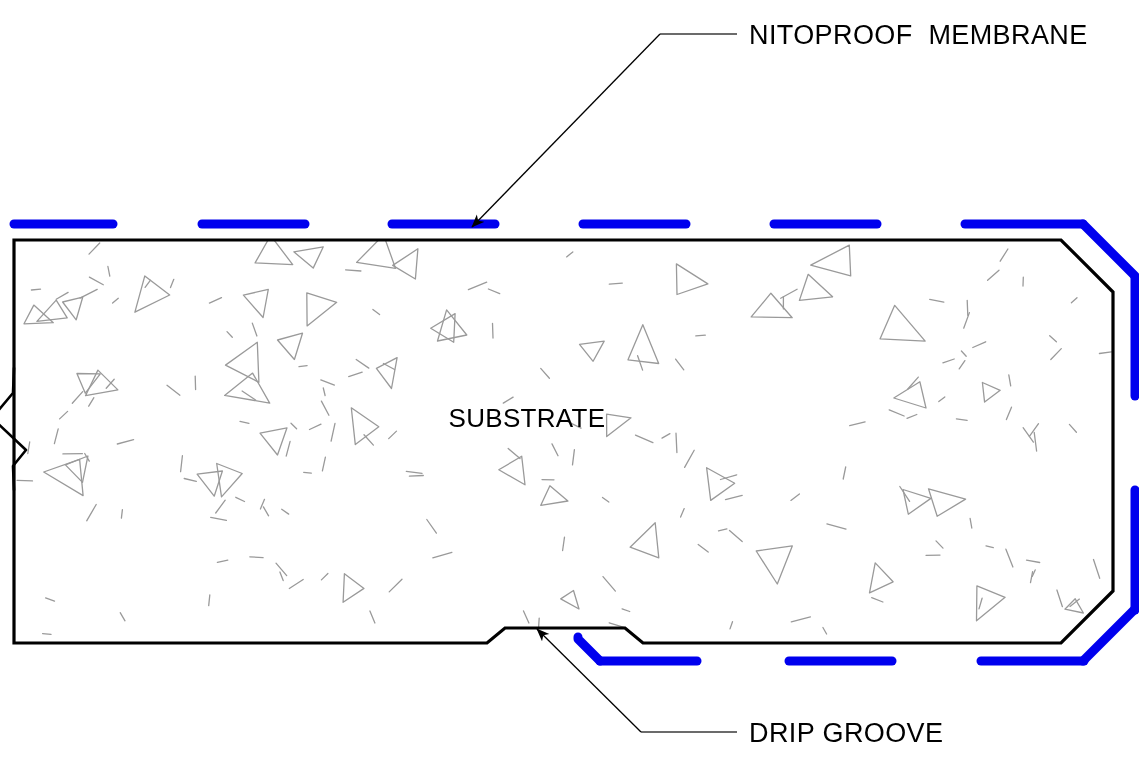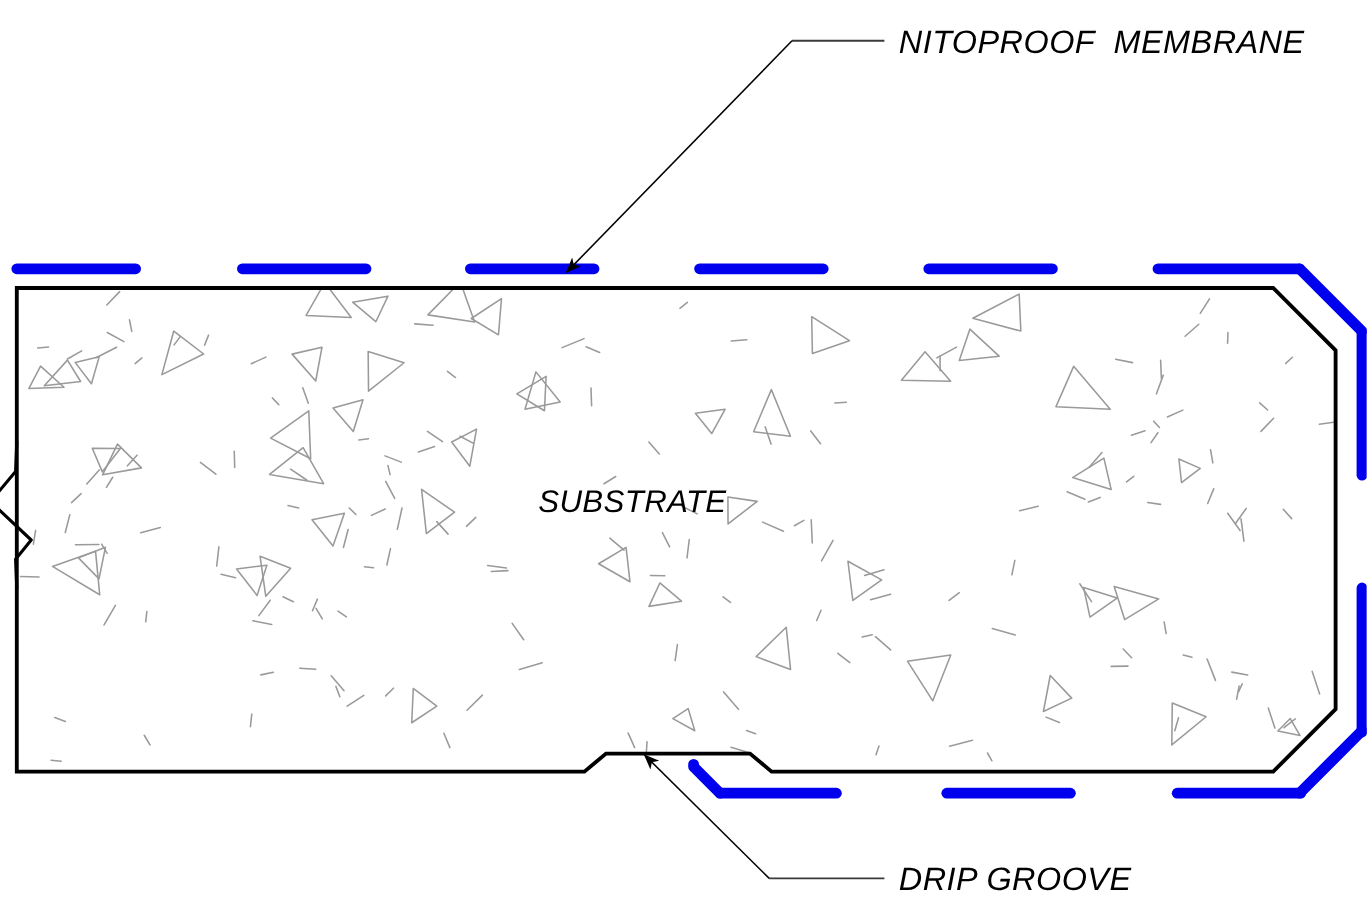--- a/index.html
+++ b/index.html
@@ -9,21 +9,20 @@
   }
   body {
     font-family: "Liberation Sans", sans-serif;
   }
   #drawing-root {
     position: relative;
     width: 1139px;
     height: 768px;
     background: #ffffff;
     overflow: hidden;
-    font-style: italic;
   }
   #cad-svg {
     display: block;
     width: 1139px;
     height: 768px;
   }
   .label-text {
     font-family: "Liberation Sans", sans-serif;
     font-size: 27px;
     fill: #000000;

